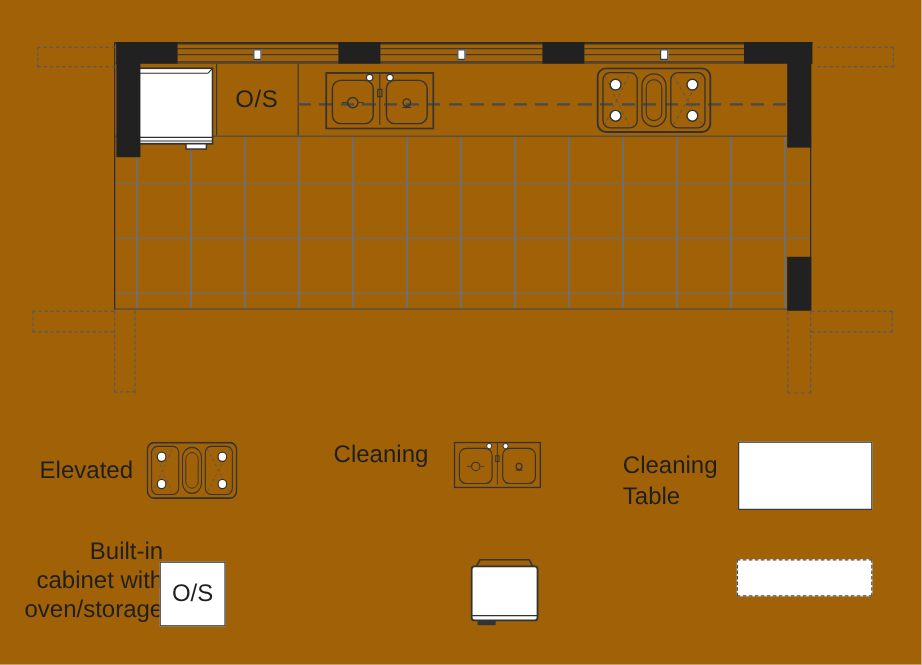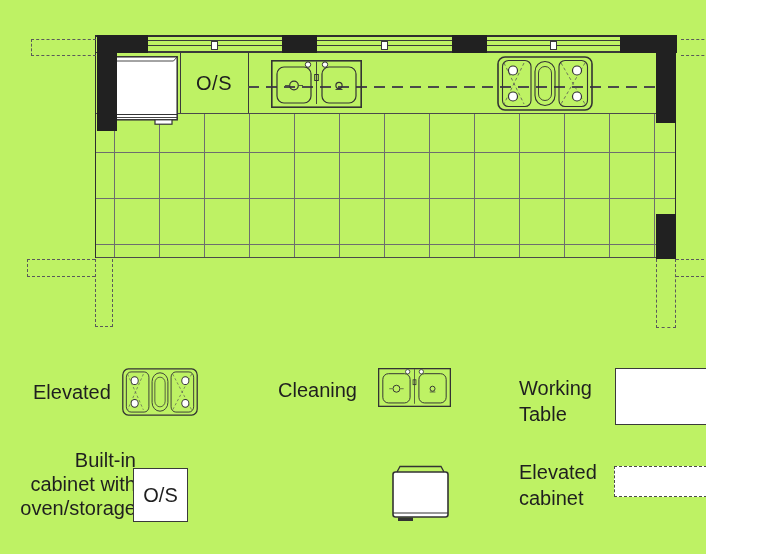--- a/index.html
+++ b/index.html
@@ -1,17 +1,17 @@
 <!DOCTYPE html>
 <html><head>
 <meta charset="utf-8">
 <style>
   html,body{margin:0;padding:0;background:#ffffff;}
   .canvas{
-    position:relative;width:706px;height:554px;background:#bef264;overflow:hidden;
+    position:relative;width:768px;height:554px;background:#a16207;overflow:hidden;
     font-family:"Liberation Sans", sans-serif;color:#1f1f1f;
   }
   .abs{position:absolute;}
   
   .wall-top{left:96px;top:35px;width:581px;height:0;border-top:2px solid #2e2e2e;}
   .wall-left{left:95px;top:35px;width:0;height:223px;border-left:1.6px solid #2e2e2e;}
   .wall-right{left:675px;top:35px;width:0;height:223px;border-left:1.6px solid #2e2e2e;}
   .inner-face{left:96px;top:52px;width:581px;height:0;border-top:1.4px solid #3a3a3a;}
   .win{top:40px;height:9.5px;border-top:1.3px solid #3a3a3a;border-bottom:1.3px solid #3a3a3a;}
   .win-mid{top:44.6px;height:0;border-top:1px solid #3a3a3a;}
@@ -141,33 +141,32 @@
   <div class="abs dashmark no-r" style="left:27px;top:259px;width:68px;height:18px;"></div>
   <div class="abs dashmark no-t" style="left:95px;top:259px;width:18px;height:68px;"></div>
   <div class="abs dashmark no-l" style="left:676px;top:259px;width:68px;height:18px;"></div>
   <div class="abs dashmark no-t" style="left:656px;top:259px;width:20px;height:69px;"></div>
 
   <div class="abs lg-label" style="left:33px;top:379px;">Elevated</div>
   <svg class="abs fix" style="left:122px;top:368px;" width="76" height="48" preserveAspectRatio="none">
       <use href="#sym-stove"></use>
     </svg>
 
-  <div class="abs lg-label" style="left:278px;top:377px;">Cleaning</div>
+  <div class="abs lg-label" style="left:278px;top:366px;">Cleaning</div>
   <svg class="abs fix" style="left:378px;top:368px;" width="73" height="39" preserveAspectRatio="none">
       <use href="#sym-sink"></use>
     </svg>
 
-  <div class="abs lg-label" style="left:519px;top:375px;width:92px;">Working Table</div>
+  <div class="abs lg-label" style="left:519px;top:375px;width:92px;">Cleaning Table</div>
   <div class="abs box-solid" style="left:615px;top:368px;width:112px;height:57px;"></div>
 
   <div class="abs lg-label lg-builtin" style="left:10px;top:448px;width:126px;">Built-in cabinet with oven/storage</div>
   <div class="abs box-solid os-box" style="left:133px;top:468px;width:55px;height:54px;">
     <span>O/S</span>
   </div>
 
   <svg class="abs fix" style="left:392px;top:465px;" width="57" height="62" preserveAspectRatio="none">
       <use href="#sym-fridge-legend"></use>
     </svg>
 
-  <div class="abs lg-label" style="left:519px;top:459px;width:92px;">Elevated cabinet</div>
   <div class="abs box-dashed" style="left:614px;top:466px;width:113px;height:31px;"></div>
 
 </div>
 
 </body></html>

